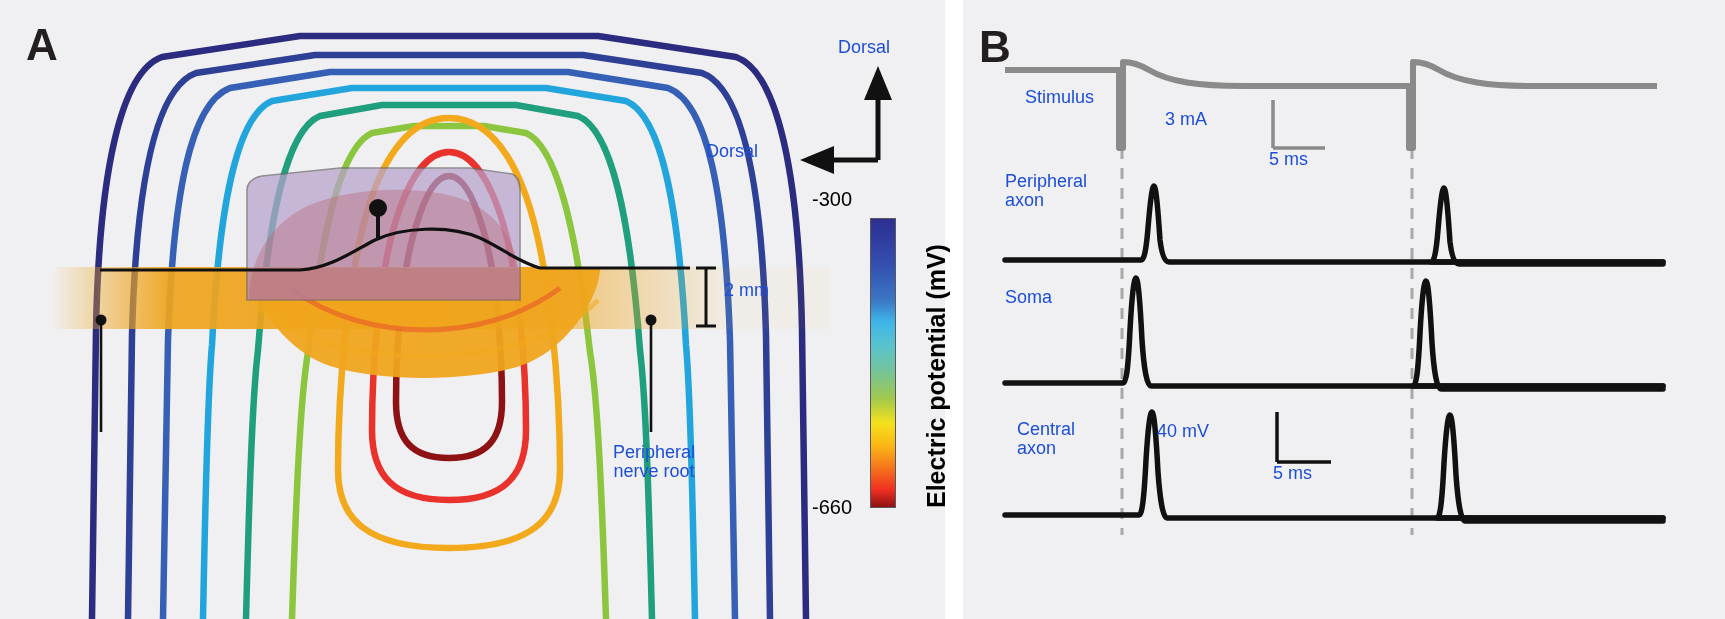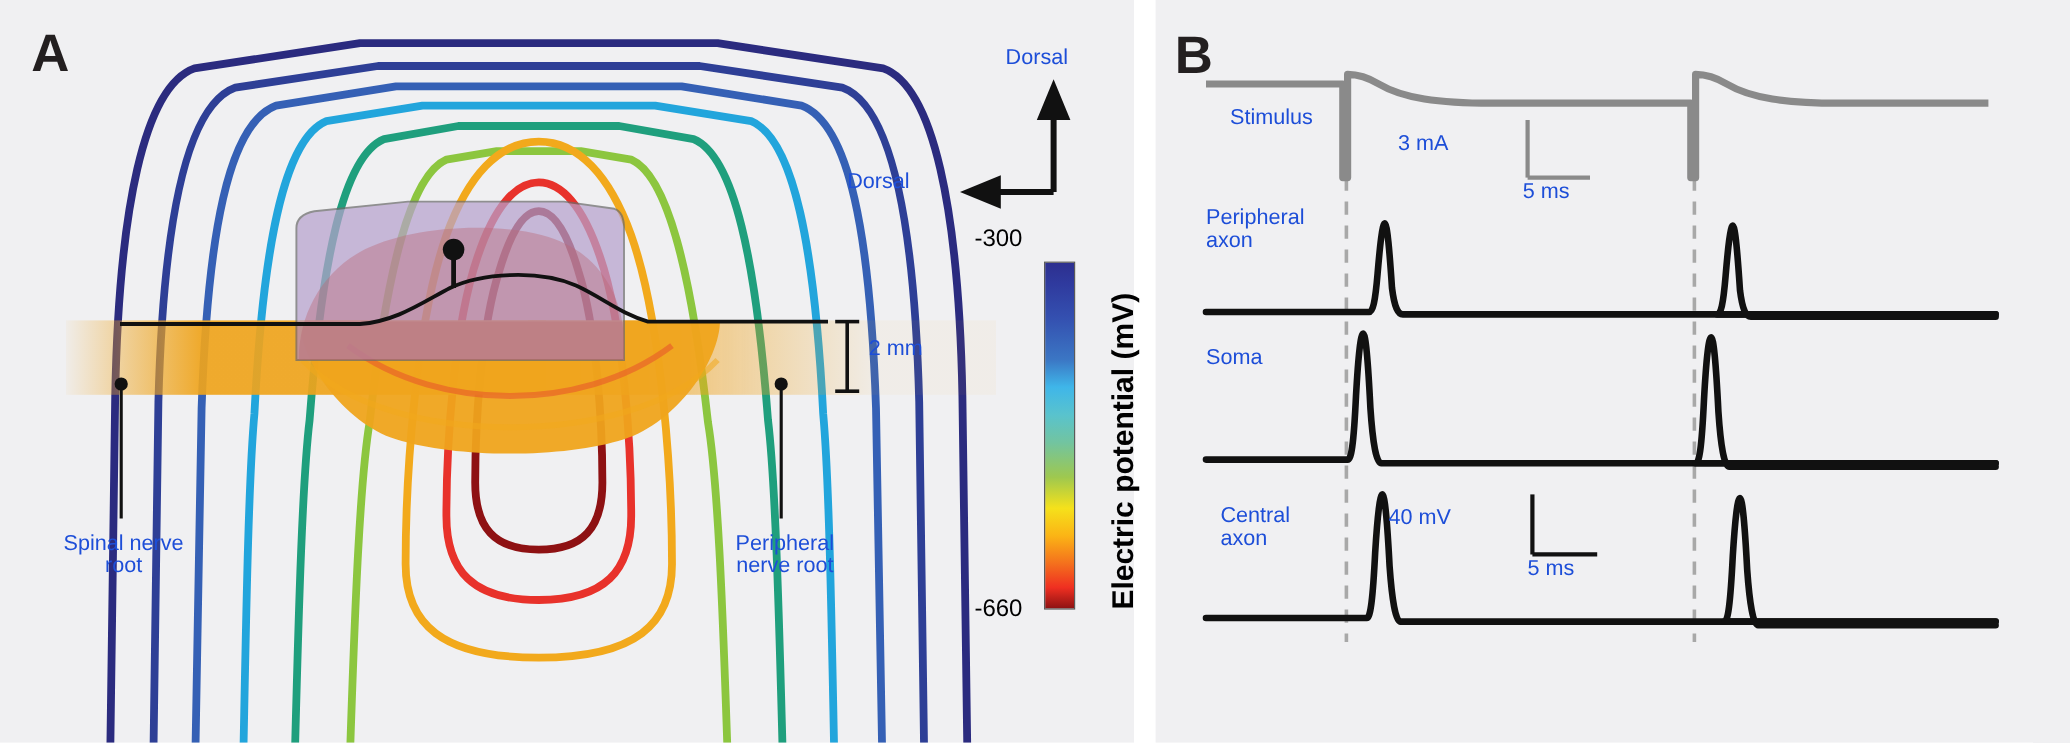--- a/index.html
+++ b/index.html
@@ -156,22 +156,20 @@
 
         <g stroke="#111" stroke-width="5" fill="#111">
           <path d="M 878 160 L 878 92" stroke-linecap="butt"></path>
           <polygon points="878,66 864,100 892,100" stroke="none"></polygon>
           <path d="M 878 160 L 830 160" stroke-linecap="butt"></path>
           <polygon points="800,160 834,146 834,174" stroke="none"></polygon>
         </g>
       </g>
     </svg>
 
-    <div class="label center" style="left:10px; top:443px; width:186px;">Spinal nerve
-root</div>
 
     <div class="label center" style="left:556px; top:443px; width:196px;">Peripheral
 nerve root</div>
 
     <div class="label" style="left:724px; top:281px;">2 mm</div>
 
     <div class="label" style="left:838px; top:38px;">Dorsal</div>
 
     <div class="label" style="left:706px; top:142px;">Dorsal</div>
 

